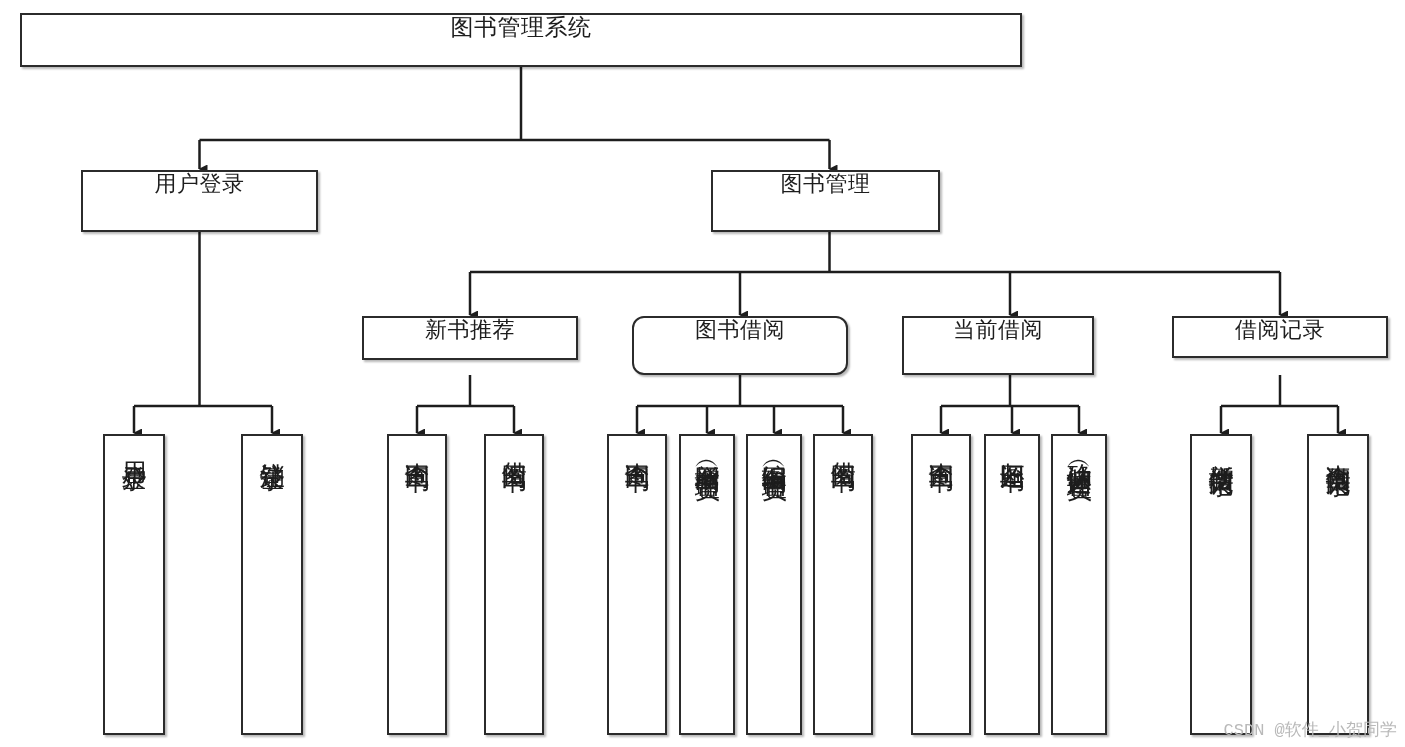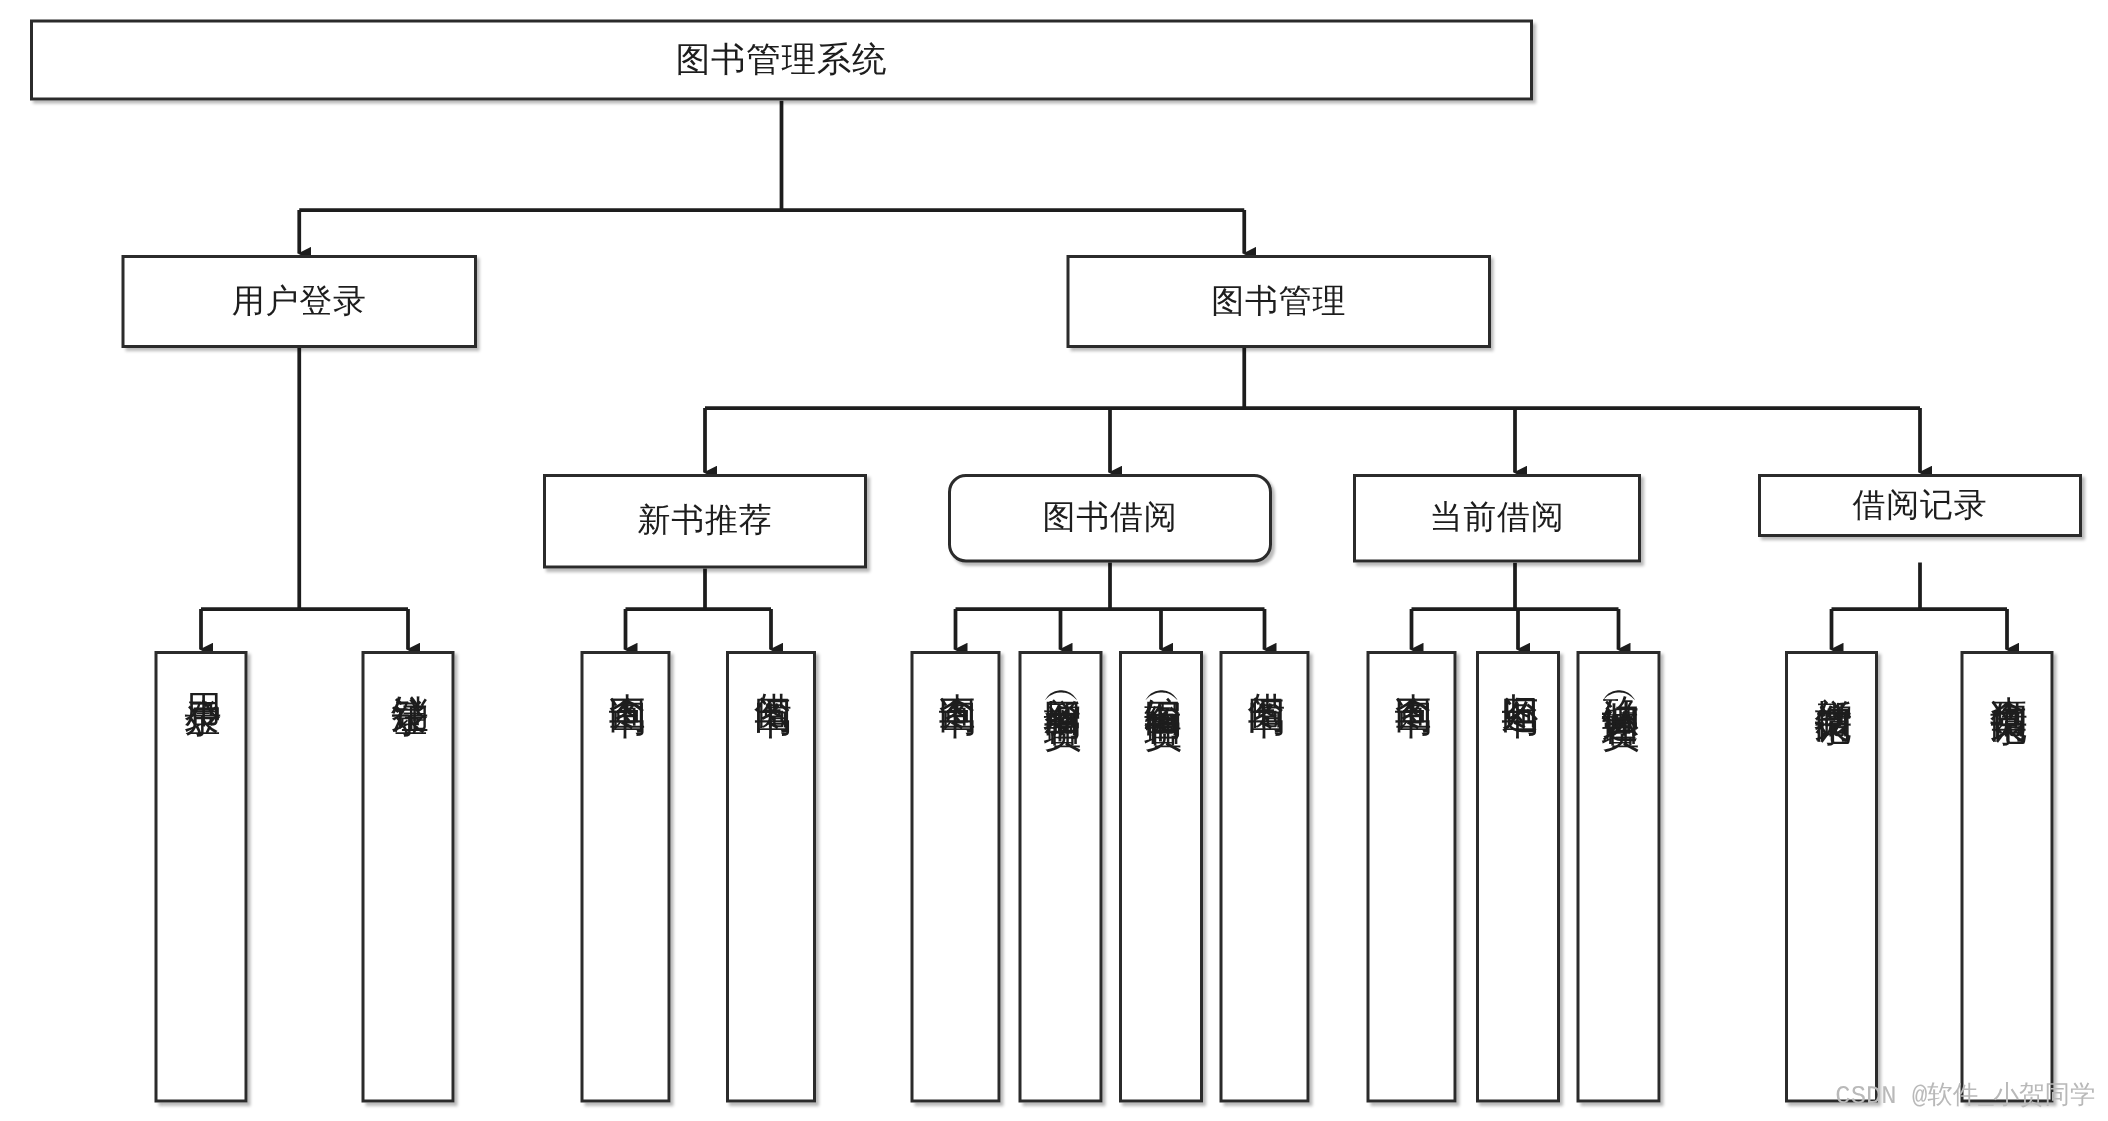--- a/index.html
+++ b/index.html
@@ -24,21 +24,21 @@
     width: 1405px;
     height: 747px;
     pointer-events: none;
   }
   .node {
     position: absolute;
     box-sizing: border-box;
     background: #ffffff;
     border: 2px solid #2b2b2b;
     display: flex;
-    align-items: center;
+    align-items: flex-start;
     justify-content: center;
     box-shadow: 2px 2px 2px rgba(0,0,0,0.28);
     z-index: 2;
   }
   .node-label {
     color: #1d1d1d;
     letter-spacing: 0.5px;
     white-space: nowrap;
     text-align: center;
   }
@@ -123,24 +123,24 @@
       </g>
   </svg>
 
   <div id="node-layer">
       <div class="node horiz root tall" style="left: 20px; top: 13px; width: 1002px; height: 54px;">
         <span class="node-label">图书管理系统</span>
       </div>
       <div class="node horiz" style="left: 81px; top: 170px; width: 237px; height: 62px;">
         <span class="node-label">用户登录</span>
       </div>
-      <div class="node horiz" style="left: 711px; top: 170px; width: 283px; height: 62px; font-family: Liberation Serif, serif;">
+      <div class="node horiz" style="left: 711px; top: 170px; width: 229px; height: 62px; font-family: Liberation Serif, serif;">
         <span class="node-label">图书管理</span>
       </div>
-      <div class="node horiz" style="left: 362px; top: 316px; width: 216px; height: 63px;">
+      <div class="node horiz" style="left: 362px; top: 316px; width: 216px; height: 44px;">
         <span class="node-label">新书推荐</span>
       </div>
       <div class="node horiz" style="left: 632px; top: 316px; width: 216px; height: 59px; border-radius: 12px;">
         <span class="node-label">图书借阅</span>
       </div>
       <div class="node horiz" style="left: 902px; top: 316px; width: 192px; height: 59px;">
         <span class="node-label">当前借阅</span>
       </div>
       <div class="node horiz" style="left: 1172px; top: 316px; width: 216px; height: 42px;">
         <span class="node-label">借阅记录</span>

